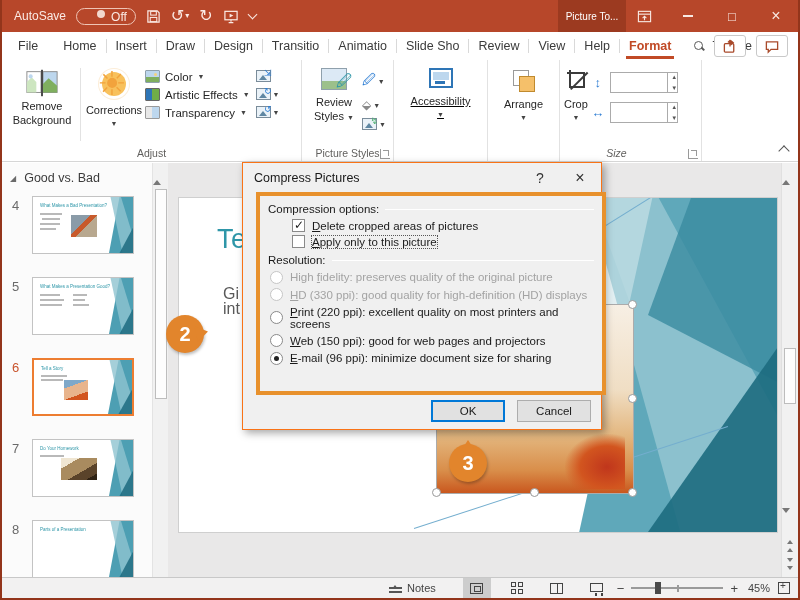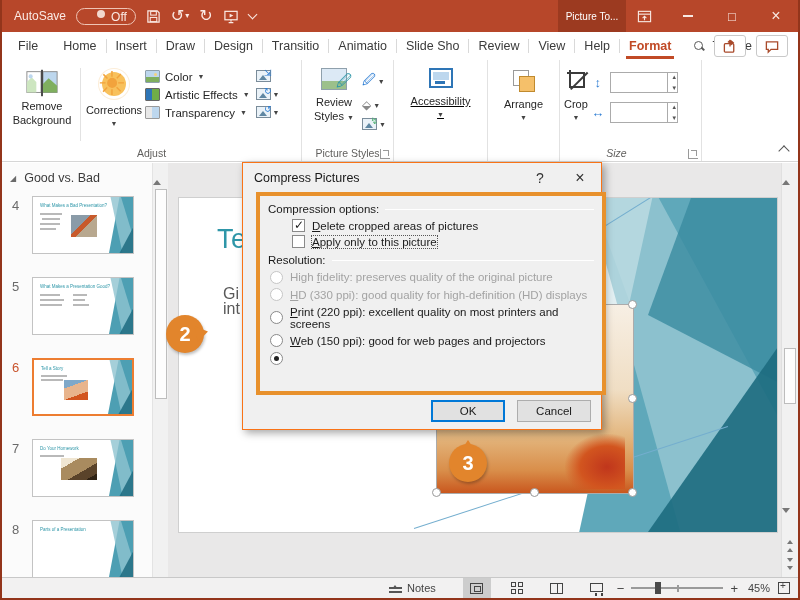--- a/index.html
+++ b/index.html
@@ -572,20 +572,21 @@
           <div class="radio-row">
             <span class="rd"></span>
             <span><span></span><u>P</u><span>rint (220 ppi): excellent quality on most printers and screens</span></span>
           </div>
           <div class="radio-row">
             <span class="rd"></span>
             <span><span></span><u>W</u><span>eb (150 ppi): good for web pages and projectors</span></span>
           </div>
           <div class="radio-row">
             <span class="rd on"></span>
+            <span><span></span><u>E</u><span>-mail (96 ppi): minimize document size for sharing</span></span>
           </div>
         </div>
 
         <div class="dlg-btns">
           <span class="dbtn focus">OK</span>
           <span class="dbtn">Cancel</span>
         </div>
       </div>
 
       <div class="callout c2">2</div>

